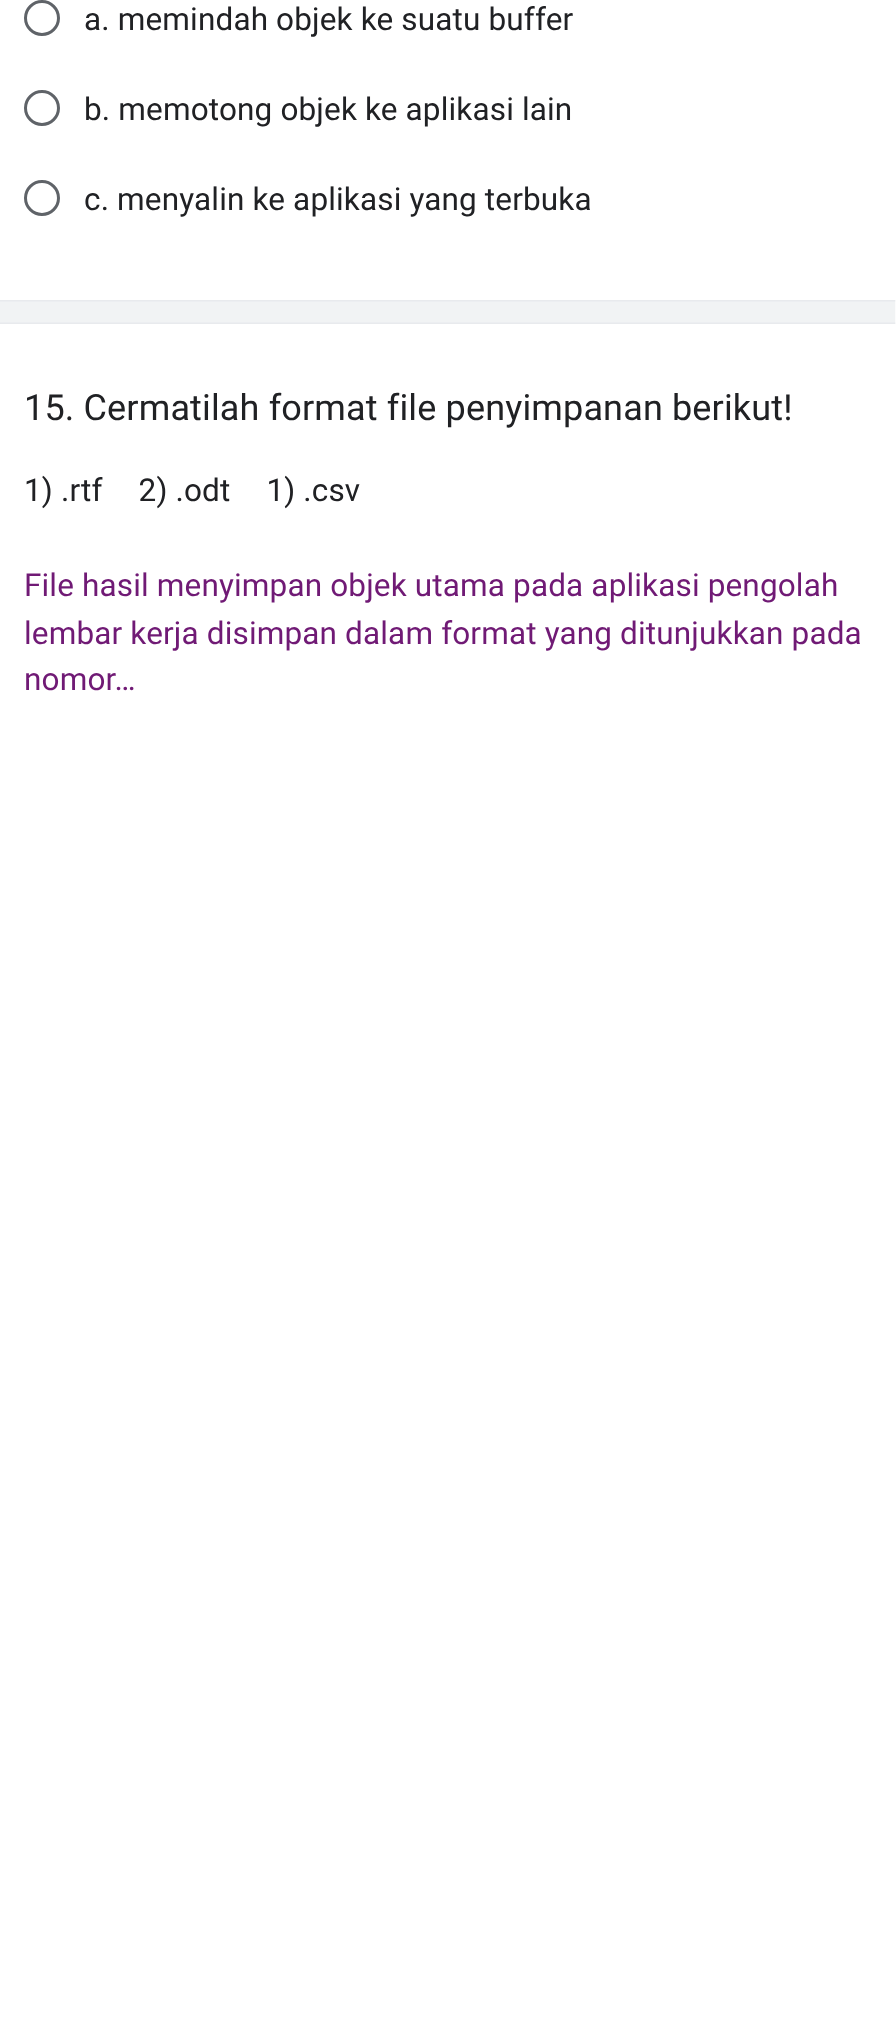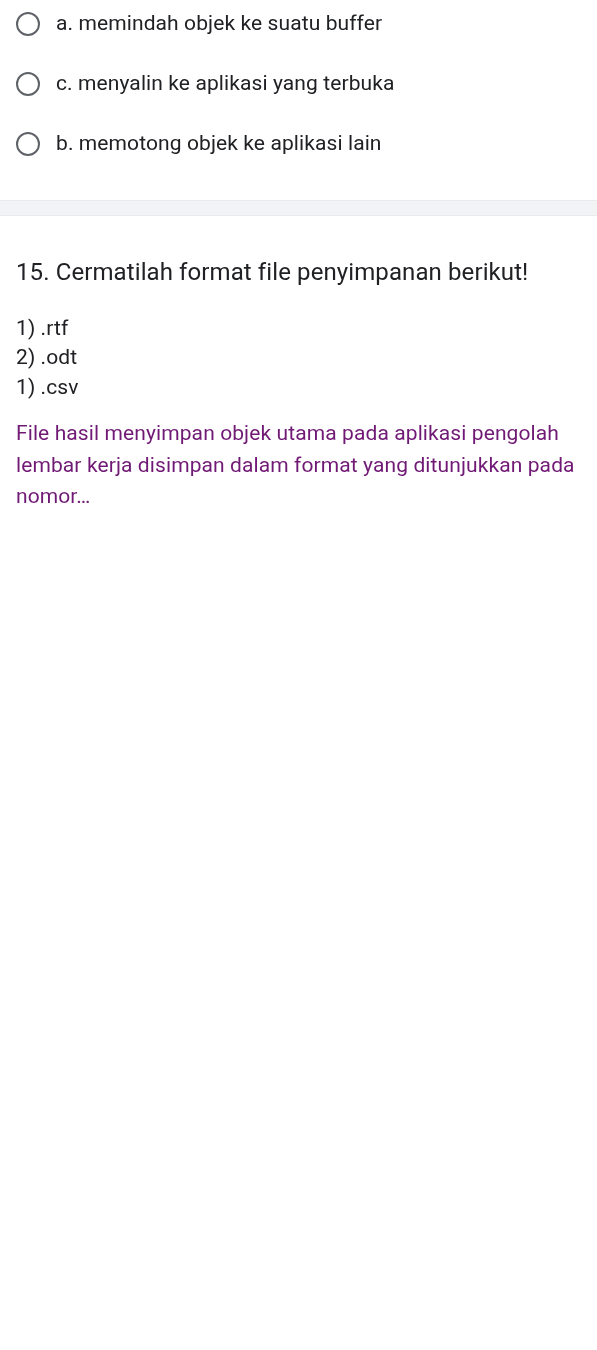--- a/index.html
+++ b/index.html
@@ -24,21 +24,20 @@
       letter-spacing: 0.1px;
     }
     .options {
       display: flex;
       flex-direction: column;
       gap: 12px;
       margin-bottom: 32px;
     }
     .option-row {
       display: flex;
-      align-items: center;
       gap: 16px;
       min-height: 48px;
       cursor: pointer;
     }
     .radio-circle {
       width: 24px;
       height: 24px;
       border: 2px solid #5f6368;
       border-radius: 50%;
       flex-shrink: 0;
@@ -51,22 +50,23 @@
     }
     .divider {
       height: 16px;
       background: #f1f3f4;
       border-top: 1px solid #e8eaed;
       border-bottom: 1px solid #e8eaed;
       margin-bottom: 32px;
     }
     .list-items {
       display: flex;
-      flex-direction: column;
-      margin-bottom: 16px;
+      flex-direction: row;
+      gap: 24px;
+      margin-bottom: 33px;
     }
     .list-item {
       font-size: 21px;
       line-height: 1.4;
       color: #202124;
       letter-spacing: 0.1px;
     }
     .q15-text {
       font-size: 24px;
       line-height: 1.5;
@@ -86,25 +86,25 @@
 <body>
 
 <div class="question-block">
   <div class="options">
     <div class="option-row">
       <div class="radio-circle"></div>
       <div class="option-label">a. memindah objek ke suatu buffer</div>
     </div>
     <div class="option-row">
       <div class="radio-circle"></div>
-      <div class="option-label">c. menyalin ke aplikasi yang terbuka</div>
+      <div class="option-label">b. memotong objek ke aplikasi lain</div>
     </div>
     <div class="option-row">
       <div class="radio-circle"></div>
-      <div class="option-label">b. memotong objek ke aplikasi lain</div>
+      <div class="option-label">c. menyalin ke aplikasi yang terbuka</div>
     </div>
   </div>
 </div>
 
 <div class="divider"></div>
 
 <div class="question-block">
   <div class="q15-text"> 15. Cermatilah format file penyimpanan berikut!</div>
   <div class="list-items">
     <div class="list-item">1) .rtf</div>

